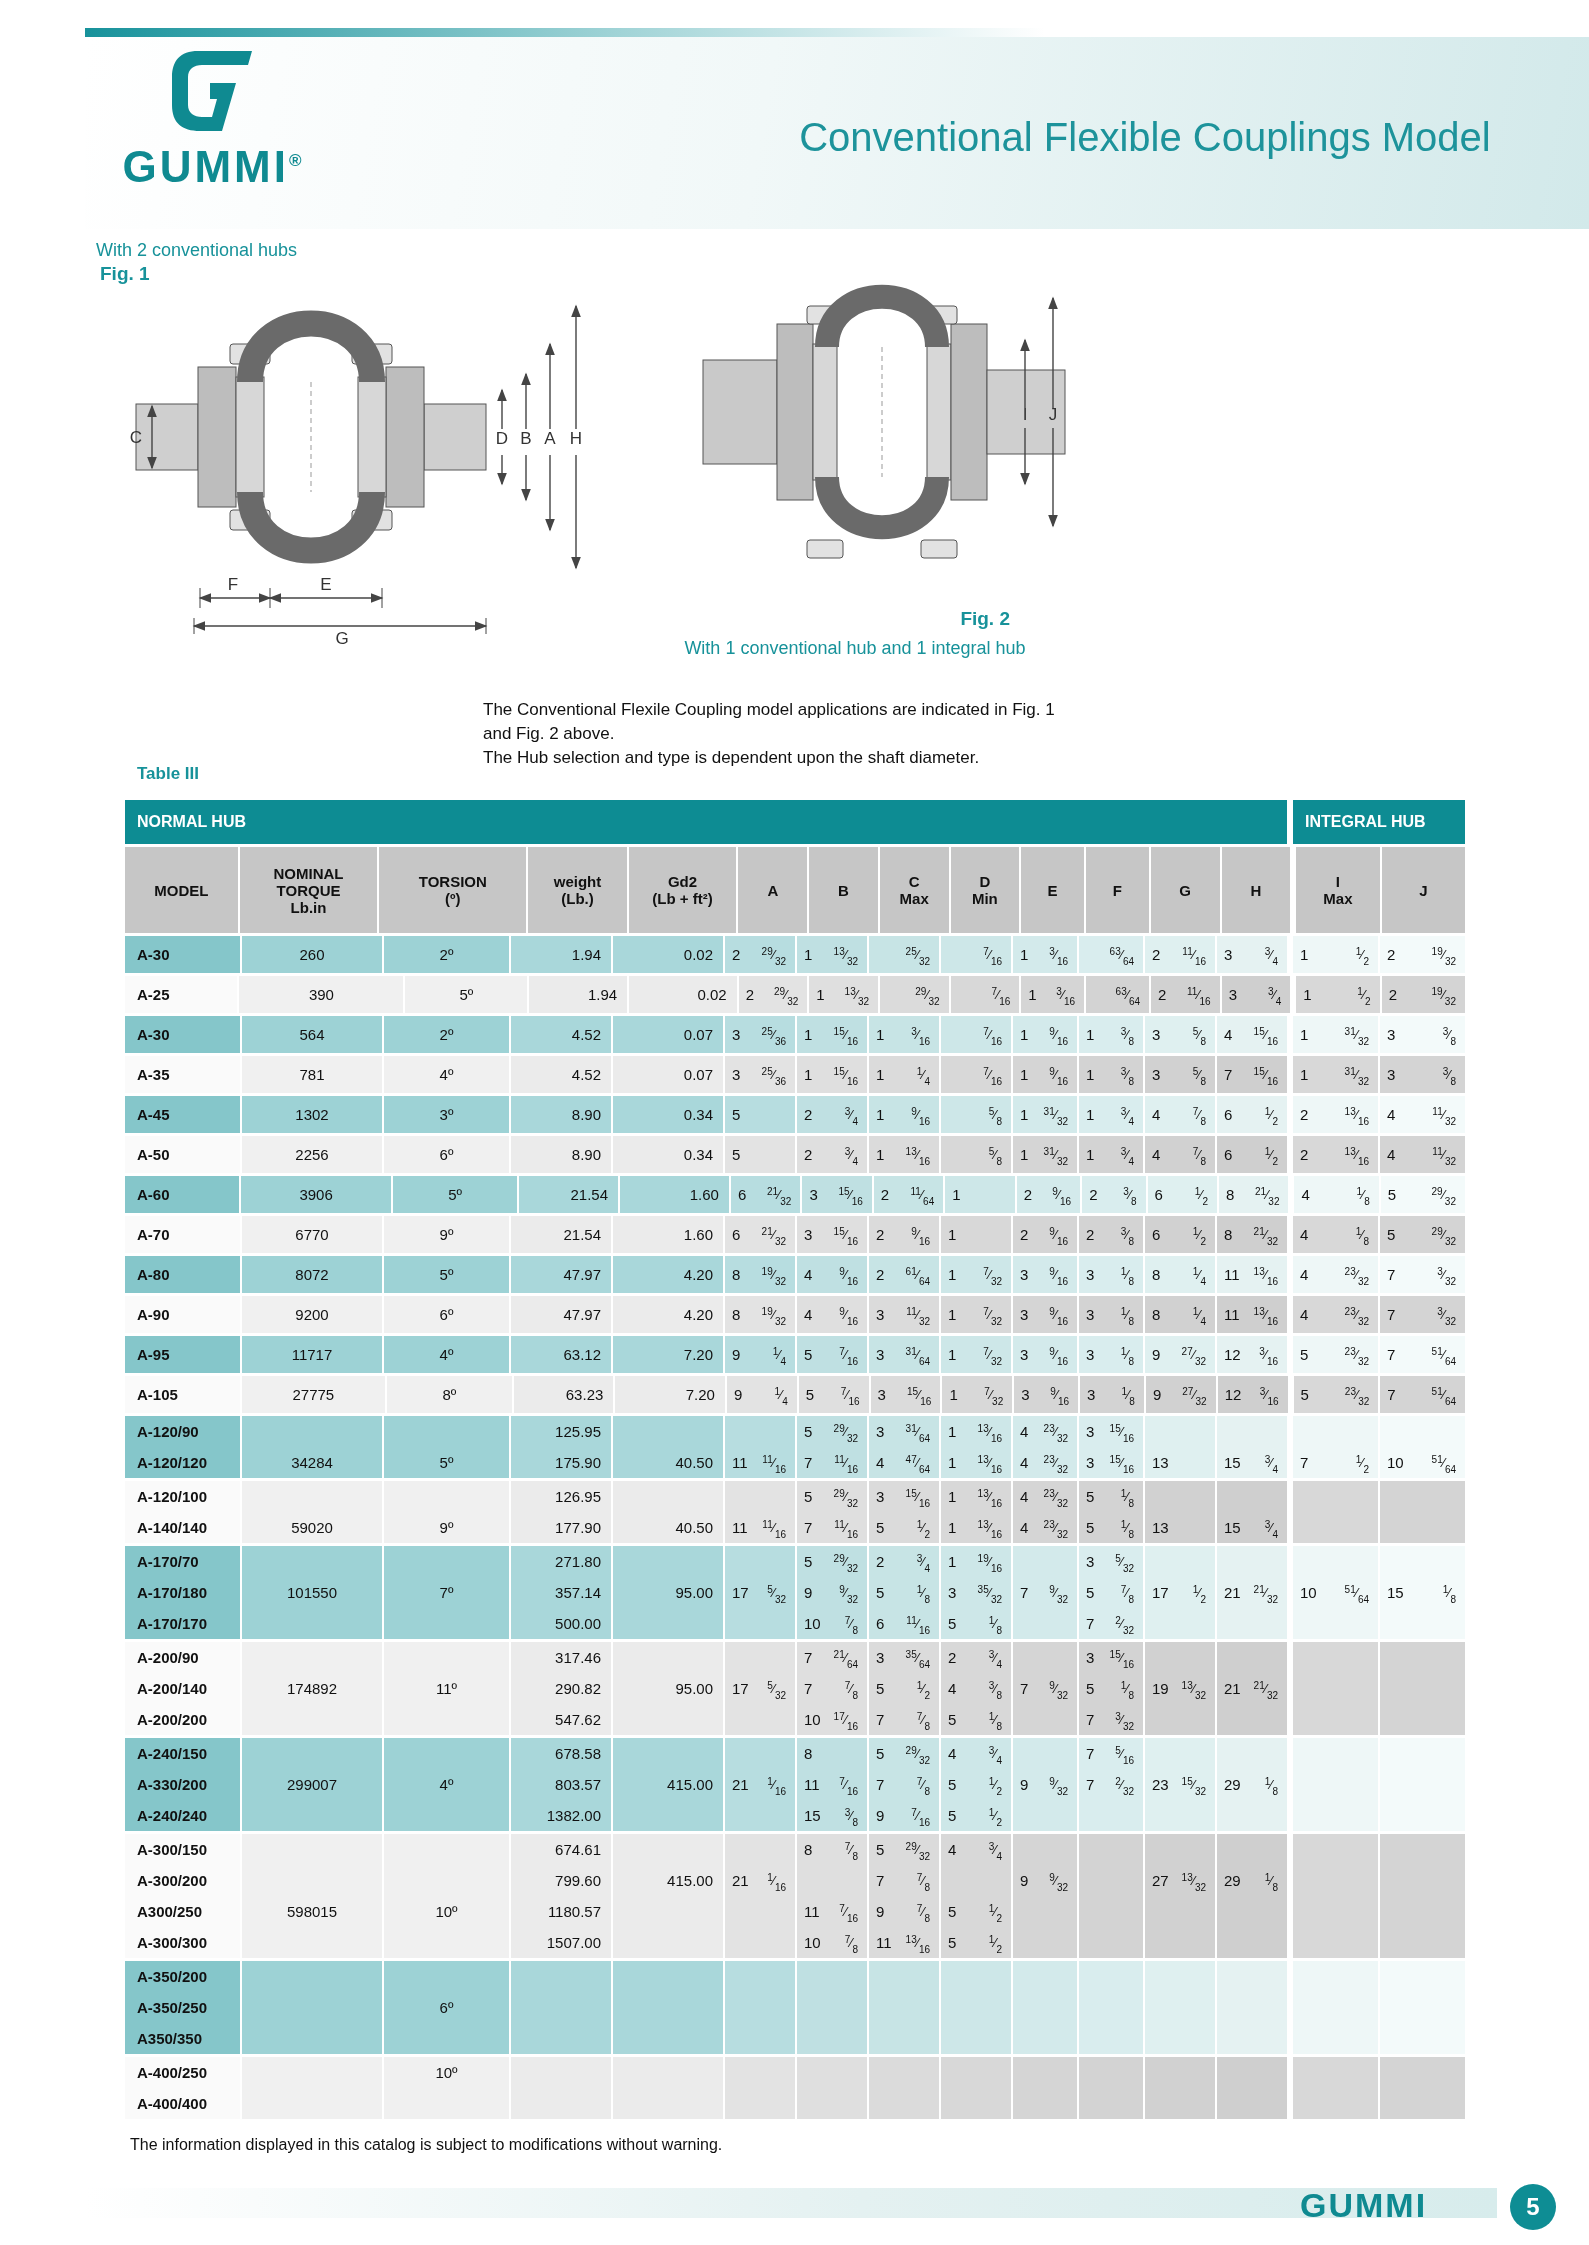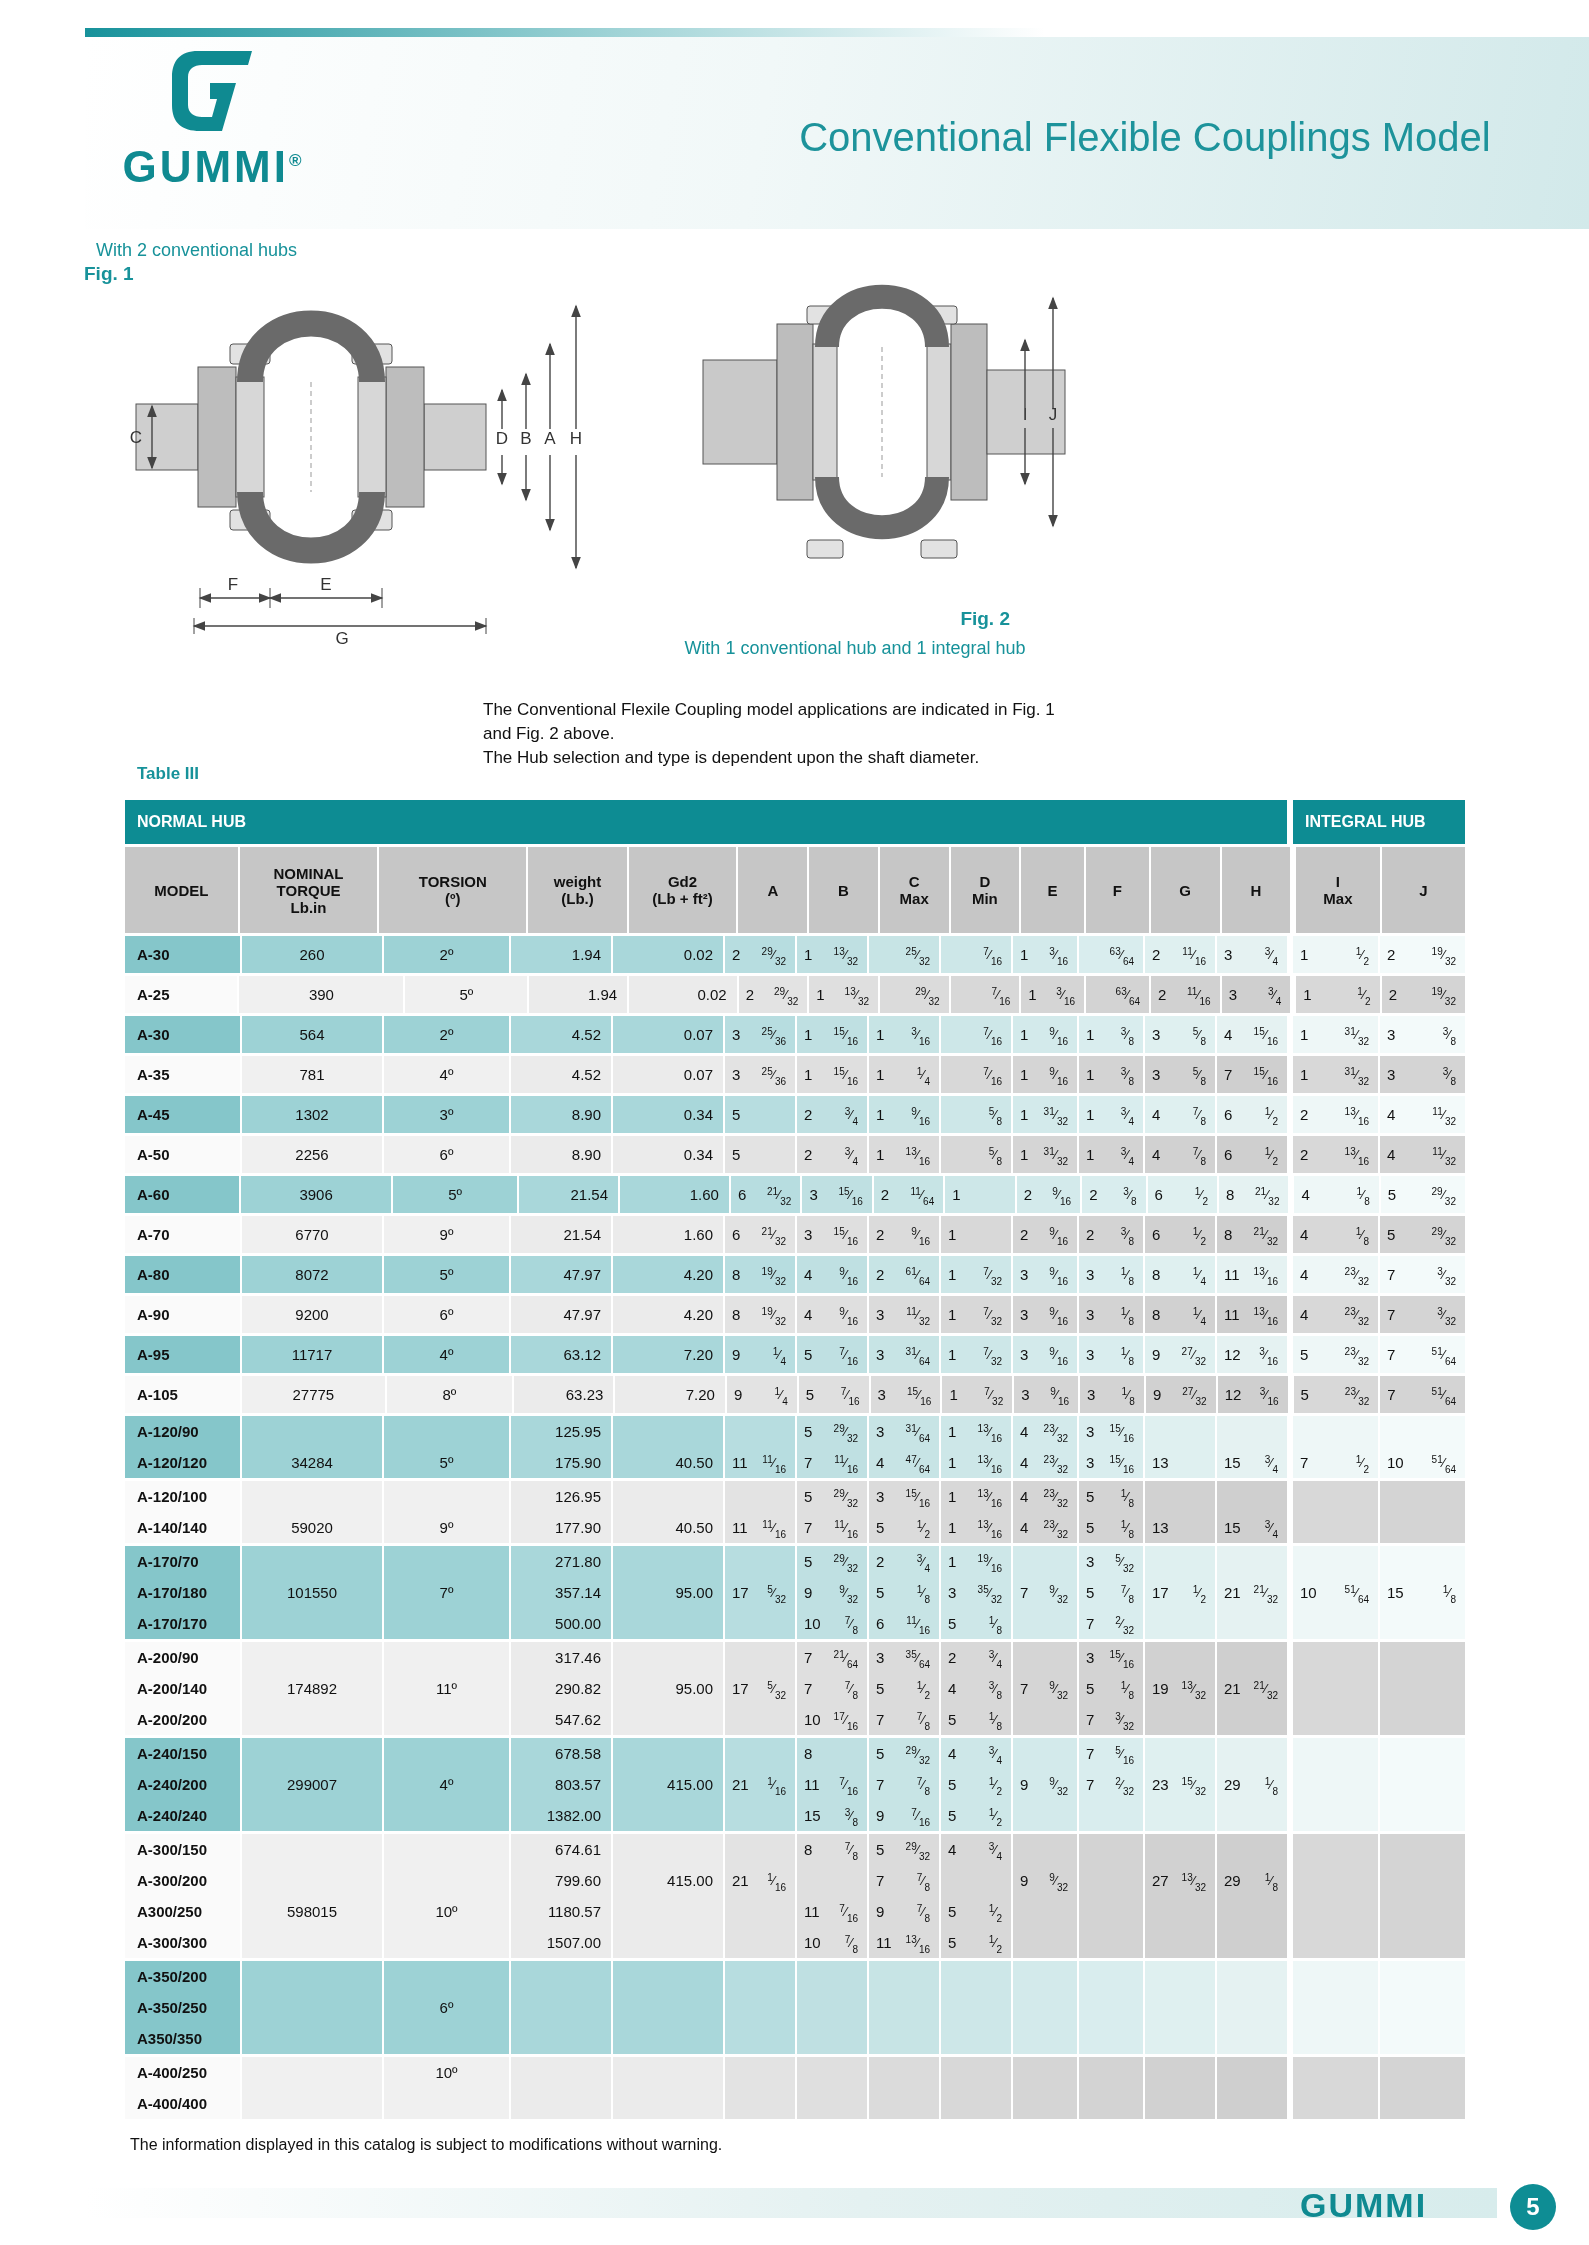--- a/index.html
+++ b/index.html
@@ -68,21 +68,21 @@
   <div class="logo">
     <svg width="96" height="92" viewBox="0 0 96 92">
       <path d="M88,6 L34,6 C16,6 8,16 8,32 L8,60 C8,78 18,86 36,86 L58,86 L72,38 L46,38 L46,54 L53,54 L48,72 L38,72 C30,72 24,68 24,60 L24,32 C24,24 30,20 38,20 L84,20 Z" fill="#0f8a91"></path>
     </svg>
     <div class="wordmark"><span>GUMMI</span><sup class="reg">®</sup></div>
   </div>
   <div class="title">Conventional Flexible Couplings Model</div>
 </div>
 
 <div class="abs teal-label" style="left:96px;top:240px;">With 2 conventional hubs</div>
-<div class="abs teal-caption" style="left:84px;top:263px;">Fig. 1</div>
+<div class="abs teal-caption" style="left:100px;top:263px;">Fig. 1</div>
 
 <svg class="abs" style="left:130px;top:282px;" width="460" height="365" viewBox="0 0 460 365">
   <defs>
     <marker id="a1" orient="auto-start-reverse" markerWidth="10" markerHeight="8" refX="8" refY="3.5">
       <path d="M0,0 L9,3.5 L0,7 z" fill="#444"></path>
     </marker>
   </defs>
 
   <rect x="6" y="122" width="62" height="66" fill="#cfcfcf" stroke="#555"></rect>
   <rect x="294" y="122" width="62" height="66" fill="#cfcfcf" stroke="#555"></rect>
@@ -1203,21 +1203,21 @@
         <div class="dcell frx" style="width: 64px; background: rgb(217, 237, 238);">
           <span class="wh">7</span>
           <span class="fr"><sup>5</sup>⁄<sub>16</sub></span>
         </div>
         <div class="dcell frx" style="width: 70px; background: rgb(223, 240, 240);"></div>
         <div class="dcell frx" style="width: 70px; background: rgb(229, 242, 242);"></div>
         <div class="dcell gapL frx" style="width: 85px; background: rgb(238, 247, 247);"></div>
         <div class="dcell frx" style="width: 85px; background: rgb(243, 250, 250);"></div>
       </div>
       <div class="trow drow h31">
-        <div class="mcell" style="width: 115px; background: rgb(133, 198, 202);">A-240/200</div>
+        <div class="mcell" style="width: 115px; background: rgb(133, 198, 202);">A-330/200</div>
         <div class="dcell ctr" style="width: 140px; background: rgb(157, 210, 213);">299007</div>
         <div class="dcell ctr" style="width: 125px; background: rgb(157, 210, 213);">4º</div>
         <div class="dcell rgt" style="width: 100px; background: rgb(169, 215, 218);">803.57</div>
         <div class="dcell rgt" style="width: 110px; background: rgb(169, 215, 218);">415.00</div>
         <div class="dcell frx" style="width: 70px; background: rgb(183, 221, 224);">
           <span class="wh">21</span>
           <span class="fr"><sup>1</sup>⁄<sub>16</sub></span>
         </div>
         <div class="dcell frx" style="width: 70px; background: rgb(191, 224, 226);">
           <span class="wh">11</span>

